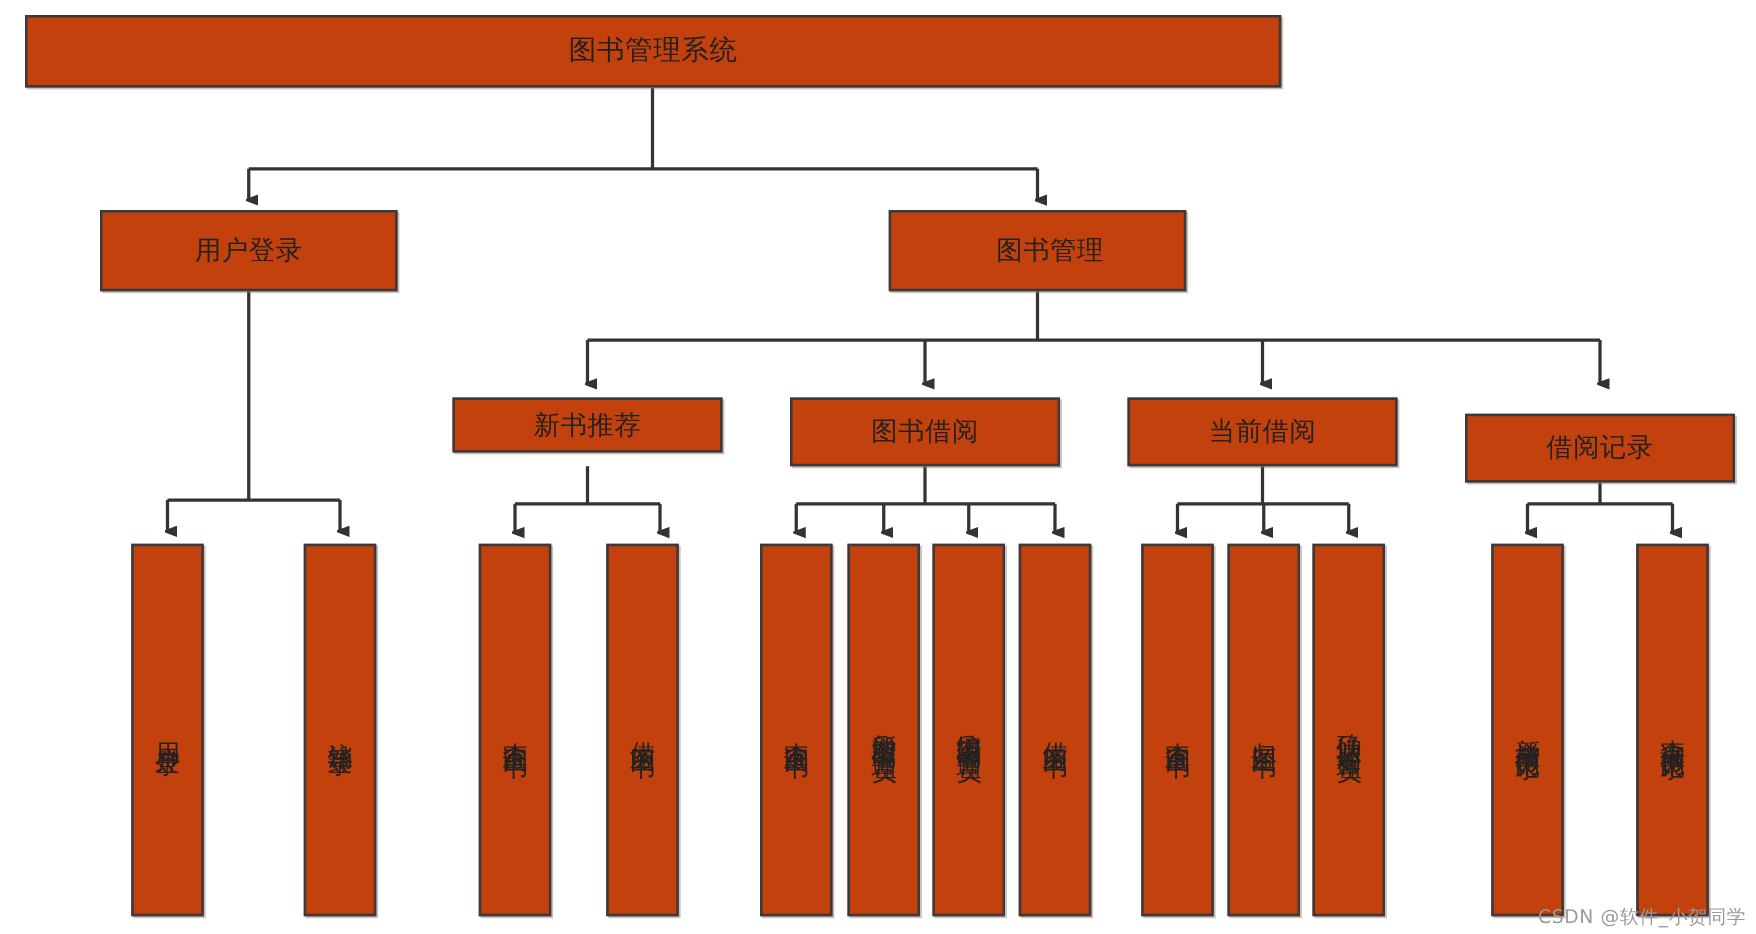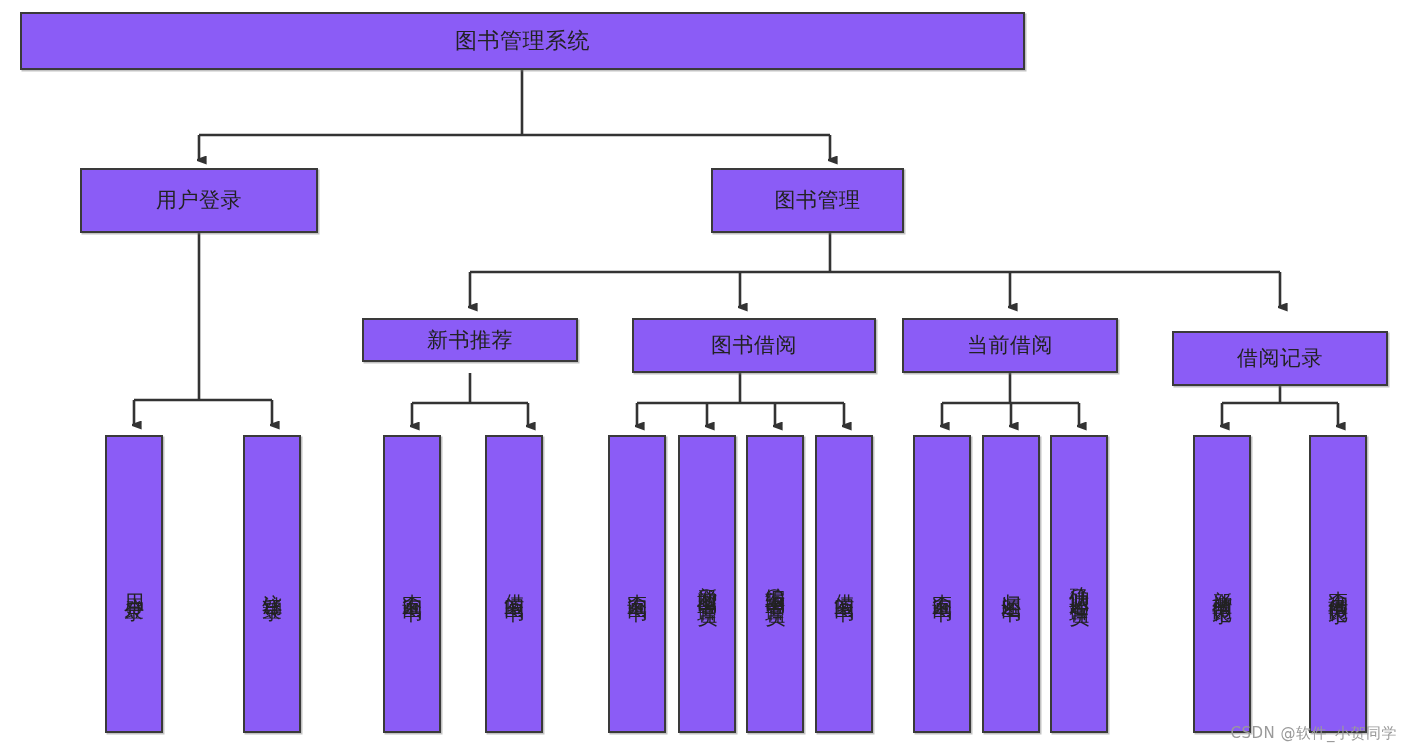--- a/index.html
+++ b/index.html
@@ -21,21 +21,21 @@
     position: absolute;
     left: 0;
     top: 0;
     width: 1405px;
     height: 747px;
     pointer-events: none;
   }
   .node {
     position: absolute;
     box-sizing: border-box;
-    background: #8b5cf6;
+    background: #c2410c;
     border: 2.5px solid #3a3a3a;
     display: flex;
     align-items: center;
     justify-content: center;
     box-shadow: 1.5px 1.5px 0 rgba(120,120,120,0.45);
   }
   .node-label {
     color: #222222;
     font-size: 21px;
     line-height: 1.18;
@@ -119,28 +119,28 @@
     </g>
   </svg>
 
   <div class="node root" style="left:20px; top:12px; width:1005px; height:58px;">
     <span class="node-label">图书管理系统</span>
   </div>
 
   <div class="node" style="left:80px; top:168px; width:238px; height:65px;">
     <span class="node-label">用户登录</span>
   </div>
-  <div class="node" style="left:711px; top:168px; width:193px; height:65px;padding-left:20px;">
+  <div class="node" style="left:711px; top:168px; width:238px; height:65px;padding-left:20px;">
     <span class="node-label">图书管理</span>
   </div>
 
   <div class="node" style="left:362px; top:318px; width:216px; height:44px;">
     <span class="node-label">新书推荐</span>
   </div>
-  <div class="node" style="left:632px; top:318px; width:244px; height:55px;">
+  <div class="node" style="left:632px; top:318px; width:216px; height:55px;">
     <span class="node-label">图书借阅</span>
   </div>
   <div class="node" style="left:902px; top:318px; width:216px; height:55px;">
     <span class="node-label">当前借阅</span>
   </div>
   <div class="node" style="left:1172px; top:331px; width:216px; height:55px;">
     <span class="node-label">借阅记录</span>
   </div>
 
   <div class="node vertical" style="left:105px; top:435px; width:58px; height:298px;">

